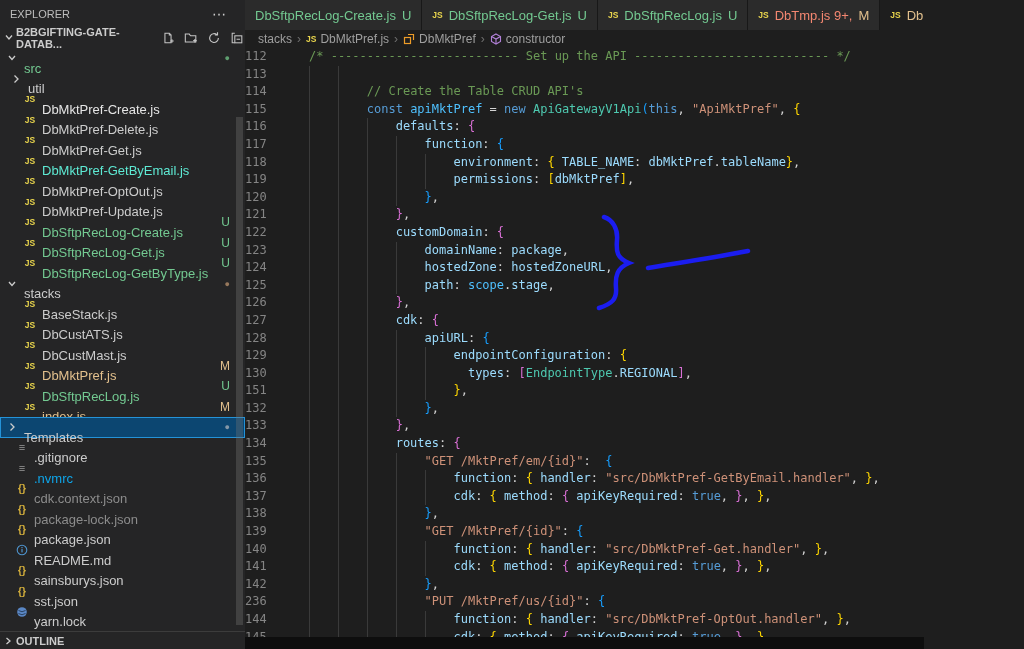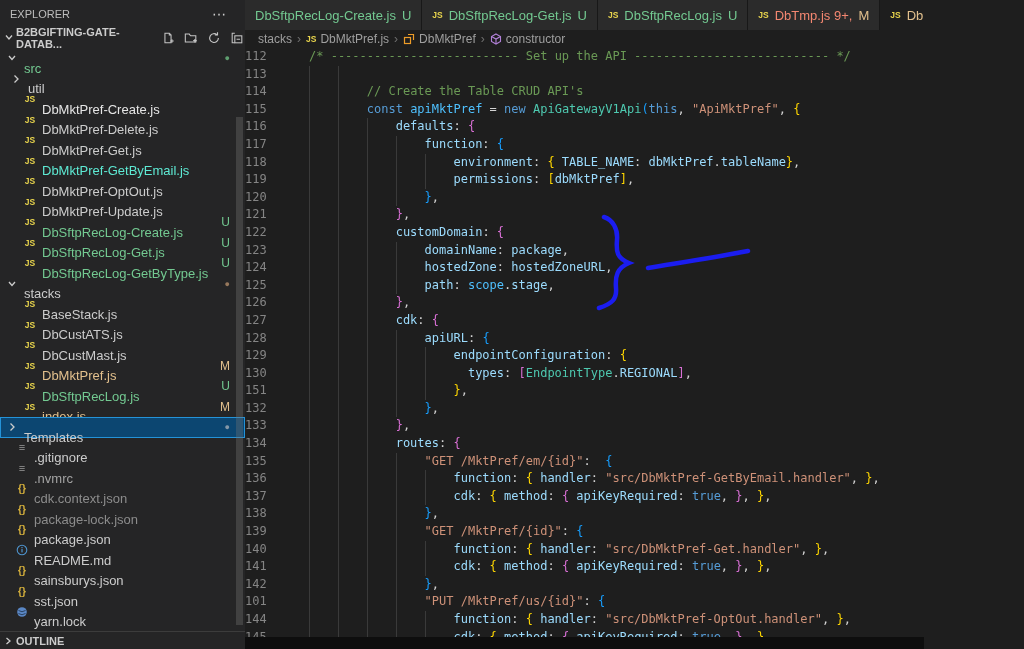--- a/index.html
+++ b/index.html
@@ -233,21 +233,21 @@
         <div class="trow" style="padding-left:14px">
           <span class="ficon">
             <span class="list-icon">≡</span>
           </span>
           <span class="lbl" style="color:#CCCCCC">.gitignore</span>
         </div>
         <div class="trow" style="padding-left:14px">
           <span class="ficon">
             <span class="list-icon">≡</span>
           </span>
-          <span class="lbl" style="color:#a3a3a3">.nvmrc</span>
+          <span class="lbl" style="color:#0ea5e9">.nvmrc</span>
         </div>
         <div class="trow" style="padding-left:14px">
           <span class="ficon">
             <span class="json-icon">{}</span>
           </span>
           <span class="lbl" style="color:#8C8C8C">cdk.context.json</span>
         </div>
         <div class="trow" style="padding-left:14px">
           <span class="ficon">
             <span class="json-icon">{}</span>
@@ -383,21 +383,21 @@
           <div class="code-line"><span class="ln">133</span><span class="ct"><span class="ig"></span><span class="ig"></span><span class="ig"></span><span style="color:#DA70D6">}</span><span style="color:#D4D4D4">,</span></span></div>
           <div class="code-line"><span class="ln">134</span><span class="ct"><span class="ig"></span><span class="ig"></span><span class="ig"></span><span style="color:#9CDCFE">routes</span><span style="color:#D4D4D4">: </span><span style="color:#DA70D6">{</span></span></div>
           <div class="code-line"><span class="ln">135</span><span class="ct"><span class="ig"></span><span class="ig"></span><span class="ig"></span><span class="ig"></span><span style="color:#CE9178">"GET /MktPref/em/{id}"</span><span style="color:#D4D4D4">:  </span><span style="color:#179FFF">{</span></span></div>
           <div class="code-line"><span class="ln">136</span><span class="ct"><span class="ig"></span><span class="ig"></span><span class="ig"></span><span class="ig"></span><span class="ig"></span><span style="color:#9CDCFE">function</span><span style="color:#D4D4D4">: </span><span style="color:#FFD700">{</span><span style="color:#D4D4D4"> </span><span style="color:#9CDCFE">handler</span><span style="color:#D4D4D4">: </span><span style="color:#CE9178">"src/DbMktPref-GetByEmail.handler"</span><span style="color:#D4D4D4">, </span><span style="color:#FFD700">}</span><span style="color:#D4D4D4">,</span></span></div>
           <div class="code-line"><span class="ln">137</span><span class="ct"><span class="ig"></span><span class="ig"></span><span class="ig"></span><span class="ig"></span><span class="ig"></span><span style="color:#9CDCFE">cdk</span><span style="color:#D4D4D4">: </span><span style="color:#FFD700">{</span><span style="color:#D4D4D4"> </span><span style="color:#9CDCFE">method</span><span style="color:#D4D4D4">: </span><span style="color:#DA70D6">{</span><span style="color:#D4D4D4"> </span><span style="color:#9CDCFE">apiKeyRequired</span><span style="color:#D4D4D4">: </span><span style="color:#569CD6">true</span><span style="color:#D4D4D4">, </span><span style="color:#DA70D6">}</span><span style="color:#D4D4D4">, </span><span style="color:#FFD700">}</span><span style="color:#D4D4D4">,</span></span></div>
           <div class="code-line"><span class="ln">138</span><span class="ct"><span class="ig"></span><span class="ig"></span><span class="ig"></span><span class="ig"></span><span style="color:#179FFF">}</span><span style="color:#D4D4D4">,</span></span></div>
           <div class="code-line"><span class="ln">139</span><span class="ct"><span class="ig"></span><span class="ig"></span><span class="ig"></span><span class="ig"></span><span style="color:#CE9178">"GET /MktPref/{id}"</span><span style="color:#D4D4D4">: </span><span style="color:#179FFF">{</span></span></div>
           <div class="code-line"><span class="ln">140</span><span class="ct"><span class="ig"></span><span class="ig"></span><span class="ig"></span><span class="ig"></span><span class="ig"></span><span style="color:#9CDCFE">function</span><span style="color:#D4D4D4">: </span><span style="color:#FFD700">{</span><span style="color:#D4D4D4"> </span><span style="color:#9CDCFE">handler</span><span style="color:#D4D4D4">: </span><span style="color:#CE9178">"src/DbMktPref-Get.handler"</span><span style="color:#D4D4D4">, </span><span style="color:#FFD700">}</span><span style="color:#D4D4D4">,</span></span></div>
           <div class="code-line"><span class="ln">141</span><span class="ct"><span class="ig"></span><span class="ig"></span><span class="ig"></span><span class="ig"></span><span class="ig"></span><span style="color:#9CDCFE">cdk</span><span style="color:#D4D4D4">: </span><span style="color:#FFD700">{</span><span style="color:#D4D4D4"> </span><span style="color:#9CDCFE">method</span><span style="color:#D4D4D4">: </span><span style="color:#DA70D6">{</span><span style="color:#D4D4D4"> </span><span style="color:#9CDCFE">apiKeyRequired</span><span style="color:#D4D4D4">: </span><span style="color:#569CD6">true</span><span style="color:#D4D4D4">, </span><span style="color:#DA70D6">}</span><span style="color:#D4D4D4">, </span><span style="color:#FFD700">}</span><span style="color:#D4D4D4">,</span></span></div>
           <div class="code-line"><span class="ln">142</span><span class="ct"><span class="ig"></span><span class="ig"></span><span class="ig"></span><span class="ig"></span><span style="color:#179FFF">}</span><span style="color:#D4D4D4">,</span></span></div>
-          <div class="code-line"><span class="ln">101</span><span class="ct"><span class="ig"></span><span class="ig"></span><span class="ig"></span><span class="ig"></span><span style="color:#CE9178">"PUT /MktPref/us/{id}"</span><span style="color:#D4D4D4">: </span><span style="color:#179FFF">{</span></span></div>
+          <div class="code-line"><span class="ln">236</span><span class="ct"><span class="ig"></span><span class="ig"></span><span class="ig"></span><span class="ig"></span><span style="color:#CE9178">"PUT /MktPref/us/{id}"</span><span style="color:#D4D4D4">: </span><span style="color:#179FFF">{</span></span></div>
           <div class="code-line"><span class="ln">144</span><span class="ct"><span class="ig"></span><span class="ig"></span><span class="ig"></span><span class="ig"></span><span class="ig"></span><span style="color:#9CDCFE">function</span><span style="color:#D4D4D4">: </span><span style="color:#FFD700">{</span><span style="color:#D4D4D4"> </span><span style="color:#9CDCFE">handler</span><span style="color:#D4D4D4">: </span><span style="color:#CE9178">"src/DbMktPref-OptOut.handler"</span><span style="color:#D4D4D4">, </span><span style="color:#FFD700">}</span><span style="color:#D4D4D4">,</span></span></div>
           <div class="code-line"><span class="ln">145</span><span class="ct"><span class="ig"></span><span class="ig"></span><span class="ig"></span><span class="ig"></span><span class="ig"></span><span style="color:#9CDCFE">cdk</span><span style="color:#D4D4D4">: </span><span style="color:#FFD700">{</span><span style="color:#D4D4D4"> </span><span style="color:#9CDCFE">method</span><span style="color:#D4D4D4">: </span><span style="color:#DA70D6">{</span><span style="color:#D4D4D4"> </span><span style="color:#9CDCFE">apiKeyRequired</span><span style="color:#D4D4D4">: </span><span style="color:#569CD6">true</span><span style="color:#D4D4D4">, </span><span style="color:#DA70D6">}</span><span style="color:#D4D4D4">, </span><span style="color:#FFD700">}</span><span style="color:#D4D4D4">,</span></span></div>
         </div>
       <svg id="annotation" width="779" height="601" viewBox="0 0 779 601">
         <path id="annot-brace" d="M 359 169 C 368 172, 373 181, 372 192 C 371 204, 372 210, 384 215 C 372 220, 370 228, 371 240 C 372 251, 367 256, 354 260" fill="none" stroke-width="4.5" stroke-linecap="round" stroke="#1B1DF0"></path>
         <path id="annot-line" d="M 403 220 C 433 215, 467 210, 503 203" fill="none" stroke-width="4.5" stroke-linecap="round" stroke="#1B1DF0"></path>
       </svg>
       <div id="bottom-band"></div>
     </div>
   </main>

